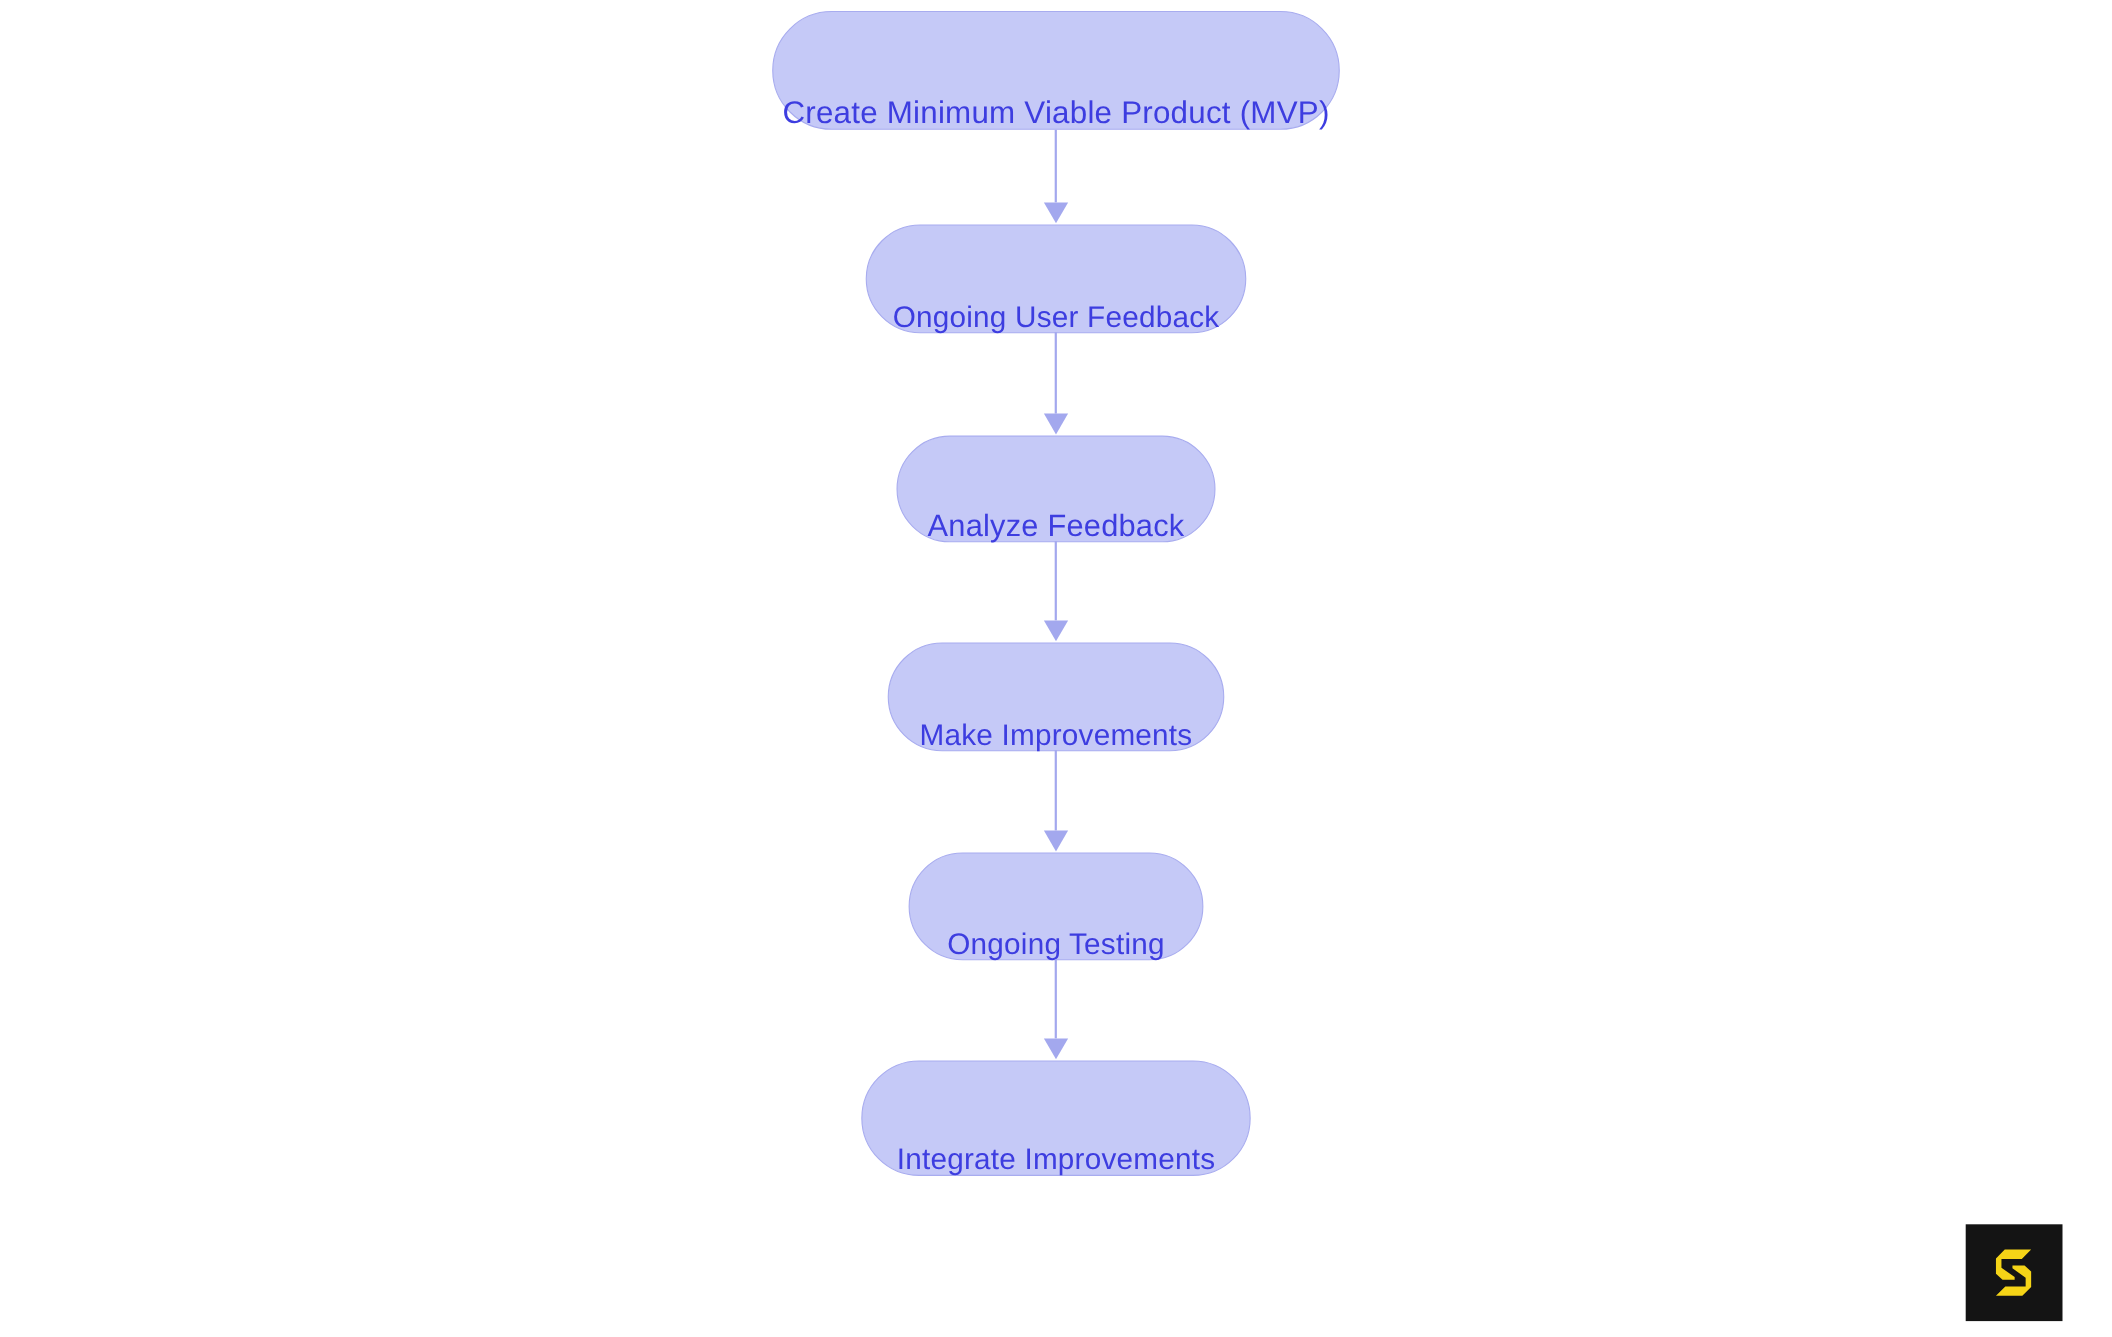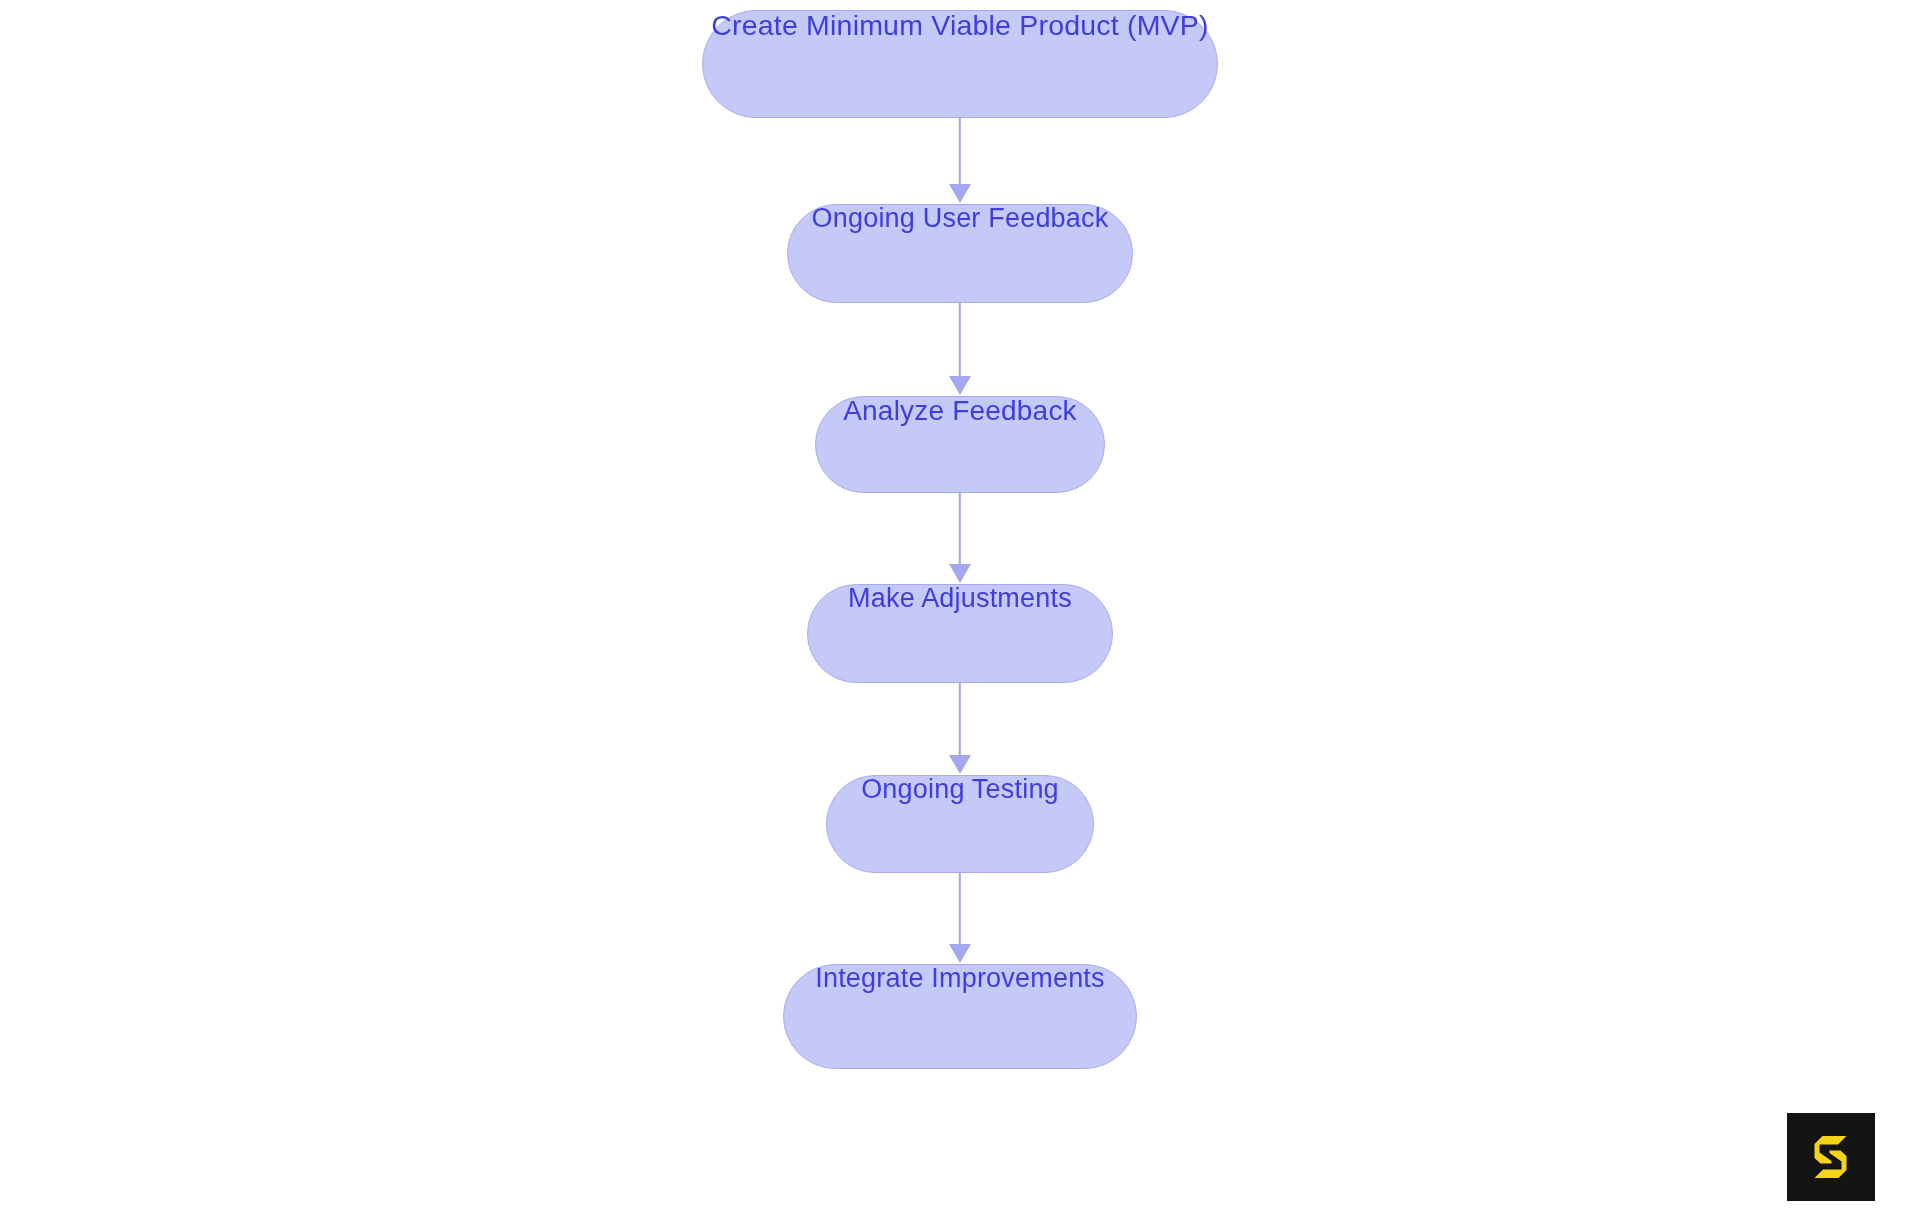--- a/index.html
+++ b/index.html
@@ -30,21 +30,21 @@
     width: 1920px;
     height: 1090px;
     display: flex;
     flex-direction: column;
     align-items: center;
   }
 
   .node {
     box-sizing: border-box;
     display: flex;
-    align-items: flex-start;
+    align-items: flex-end;
     justify-content: center;
     background: #c5c9f7;
     border: 1.6px solid #a8acef;
     border-radius: 999px;
     color: #3d3de0;
     white-space: nowrap;
     letter-spacing: 0.2px;
   }
 
   .node-label {
@@ -126,21 +126,21 @@
 
     <div class="node node-1">
       <span class="node-label">Ongoing User Feedback</span>
     </div>
 
     <div class="node node-2">
       <span class="node-label">Analyze Feedback</span>
     </div>
 
     <div class="node node-3">
-      <span class="node-label">Make Adjustments</span>
+      <span class="node-label">Make Improvements</span>
     </div>
 
     <div class="node node-4">
       <span class="node-label">Ongoing Testing</span>
     </div>
 
     <div class="node node-5">
       <span class="node-label">Integrate Improvements</span>
     </div>
 

